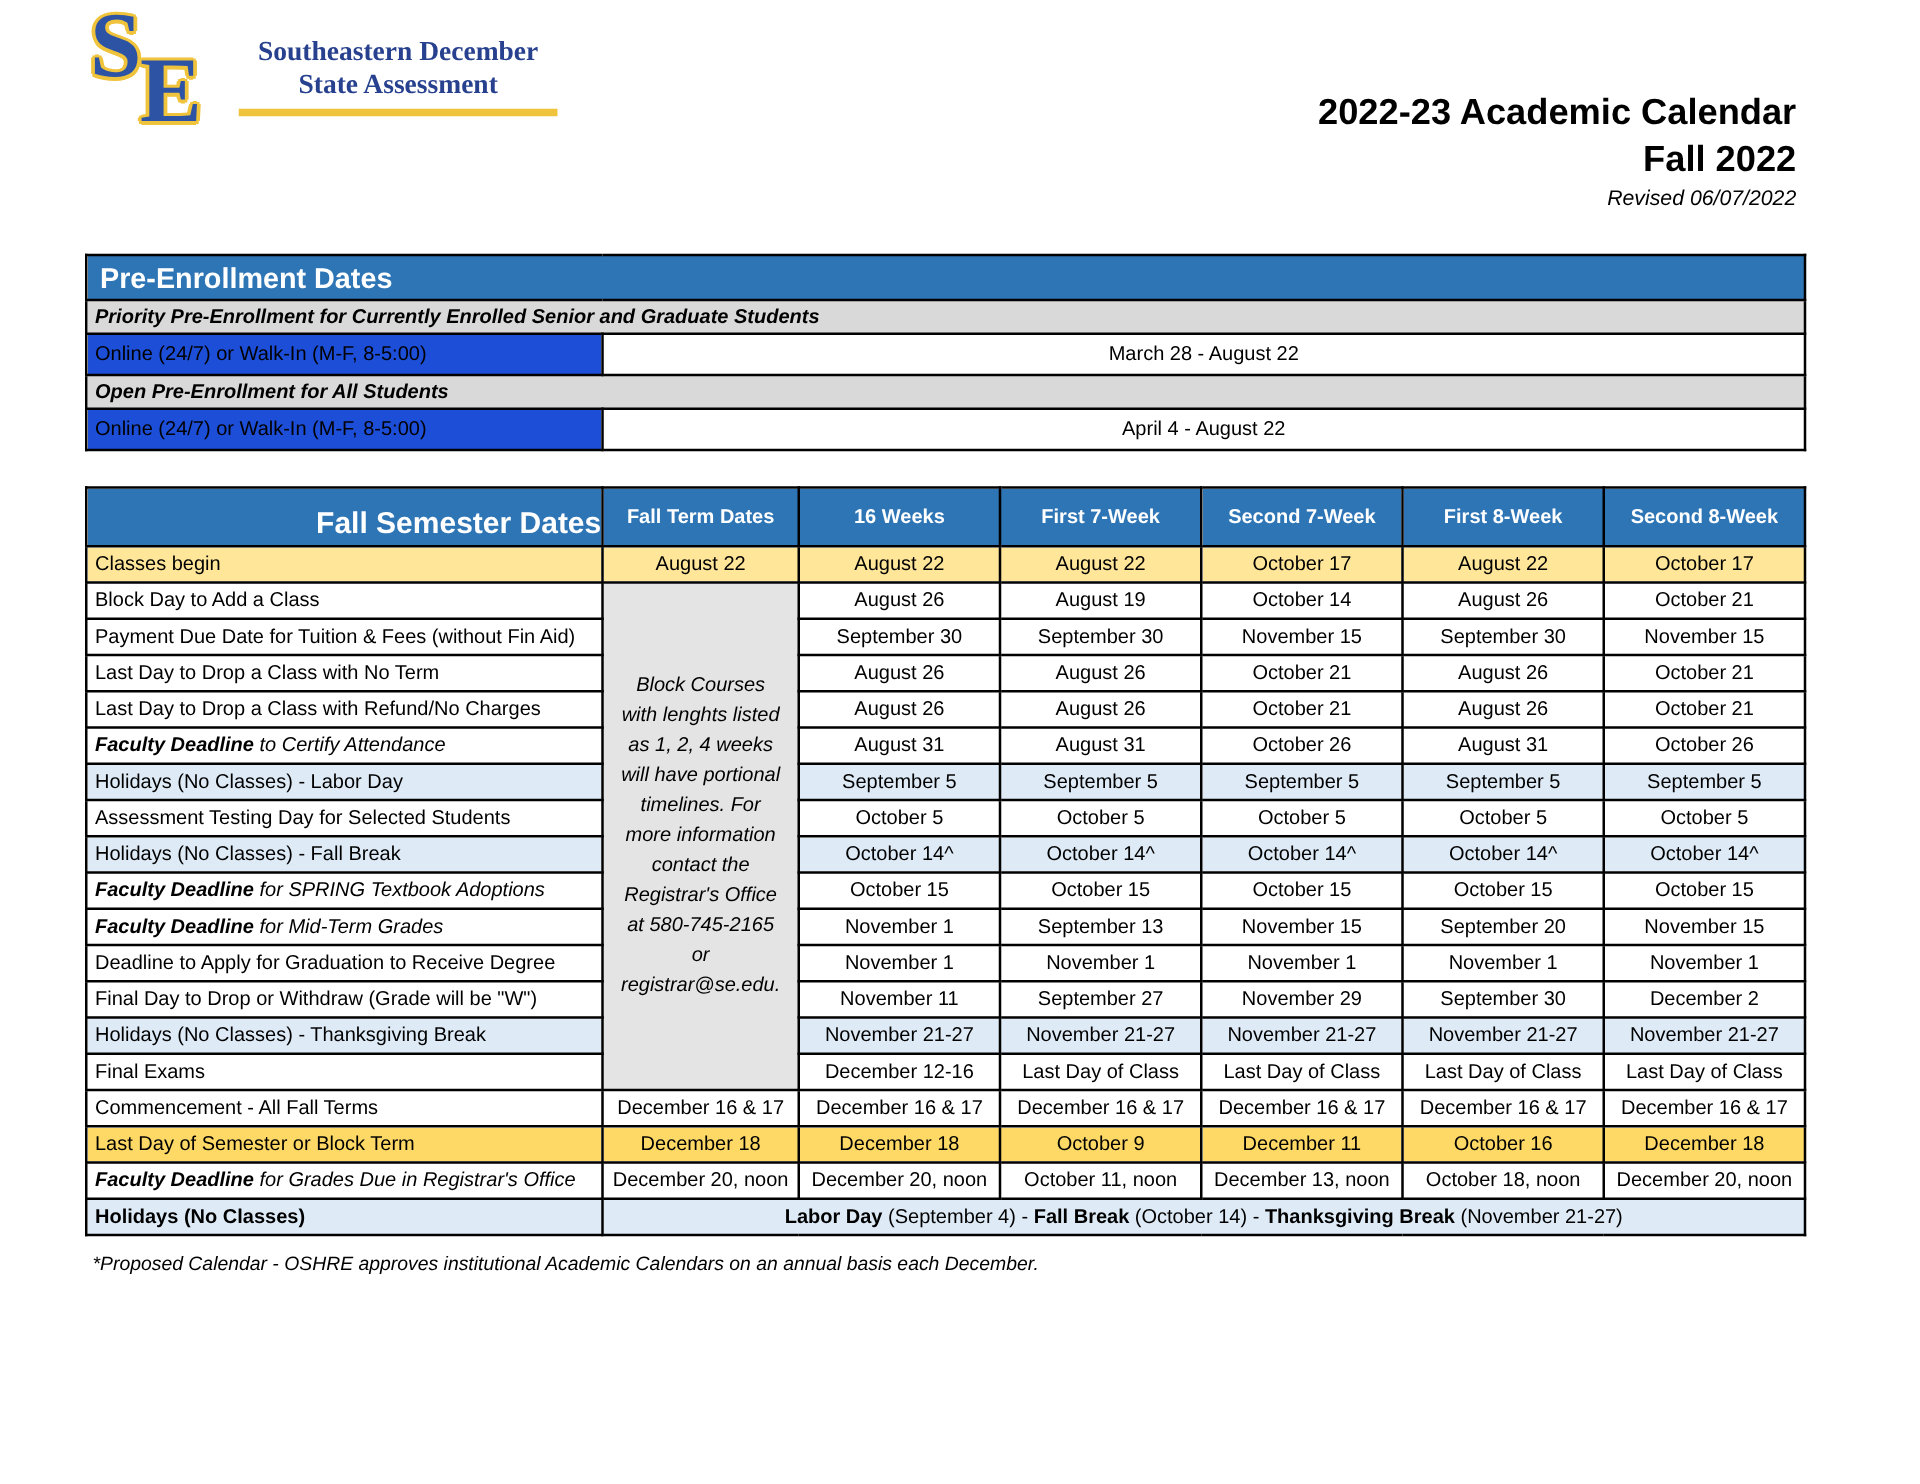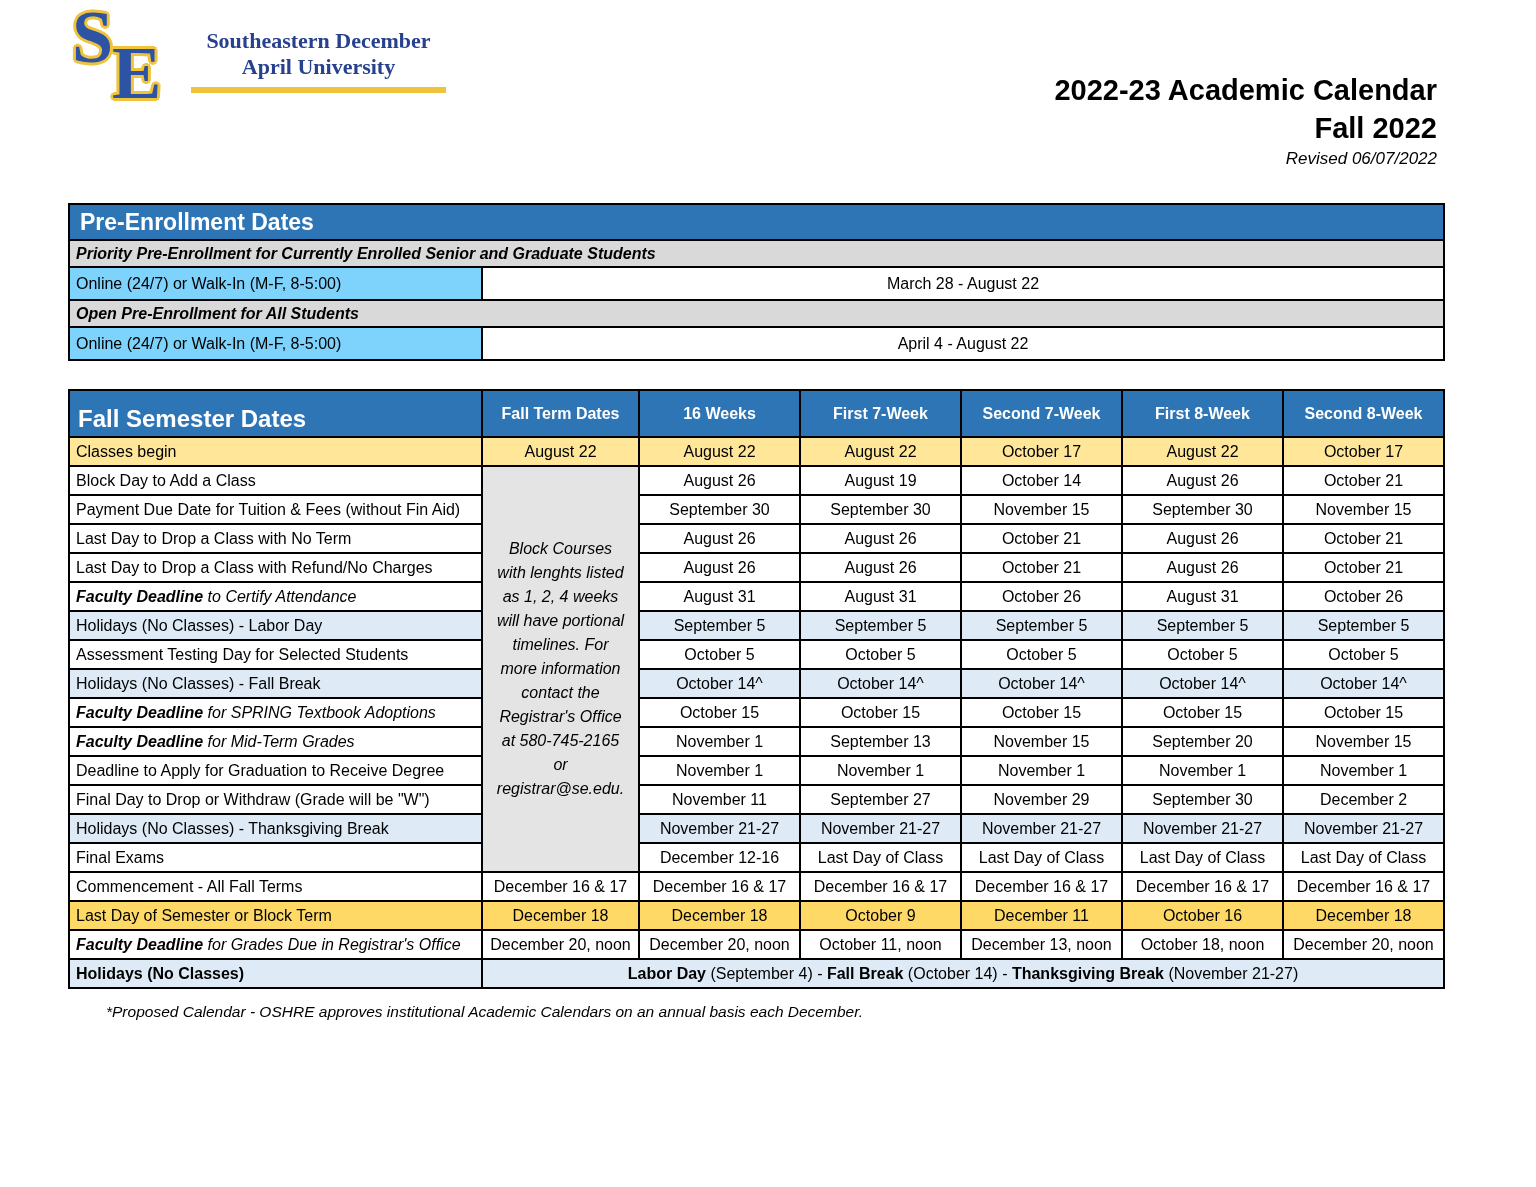--- a/index.html
+++ b/index.html
@@ -30,61 +30,61 @@
 
   
   table { border-collapse:collapse; width:1375px; table-layout:fixed; }
   th, td { border:2px solid #000; vertical-align:middle; overflow:hidden; white-space:nowrap; }
 
   
   .section-bar { background:#2e75b6; color:#fff; font-weight:bold; font-size:23px;
                  text-align:left; padding-left:10px; height:36px; }
   .sub-row { background:#d9d9d9; font-weight:bold; font-style:italic; font-size:16px;
              padding-left:6px; height:27px; }
-  .p-label { background:#7dd3fc; font-size:16px; padding-left:6px; height:33px; }
+  .p-label { background:#1d4ed8; font-size:16px; padding-left:6px; height:33px; }
   .p-value { background:#fff; font-size:16px; text-align:center; height:29px; }
 
   .table-gap { height:28px; }
 
   
   .fh { background:#2e75b6; color:#fff; font-weight:bold; font-size:16px;
         text-align:center; height:47px; }
-  .fh-title { font-size:24px; text-align:left; padding-left:8px; padding-top:10px; }
+  .fh-title { font-size:24px; text-align:right; padding-left:8px; padding-top:10px; }
   .fall-table td { height:29px; font-size:16px; background:#fff; }
   .lbl { text-align:left; padding-left:6px; }
   .dt  { text-align:center; }
   .bg-yellow  { background:#ffe699 !important; }
   .bg-gold    { background:#ffd966 !important; }
   .bg-holiday { background:#deebf7 !important;margin-left:44px; }
   .block-cell { background:#e4e4e4 !important; font-style:italic; text-align:center;
                 font-size:15.5px; line-height:1.5; padding:4px 12px;
                 white-space:normal; vertical-align:middle; }
   .seg-b  { font-weight:bold; }
   .seg-i  { font-style:italic; }
   .seg-bi { font-weight:bold; font-style:italic; }
 
   
   .footnotes { margin-top:13px; font-style:italic; font-size:15.5px; padding-left:6px; }
-  .footnote-line { margin-bottom:9px; line-height:1.3;margin-left:32px; }
+  .footnote-line { margin-bottom:9px; line-height:1.3; }
 </style>
 </head>
 <body>
 
 <div class="page">
   <div class="content">
 
     <div class="top-header">
       <div class="logo">
         <div class="logo-mark">
           <span class="logo-s">S</span>
           <span class="logo-e">E</span>
         </div>
         <div class="logo-text">
           <div>Southeastern December</div>
-          <div>April University</div>
+          <div>State Assessment</div>
           <div class="gold-bar"></div>
         </div>
       </div>
       <div class="titles">
         <div class="title-main">2022-23 Academic Calendar</div>
         <div class="title-sub">Fall 2022</div>
         <div class="title-rev">Revised 06/07/2022</div>
       </div>
     </div>
 

